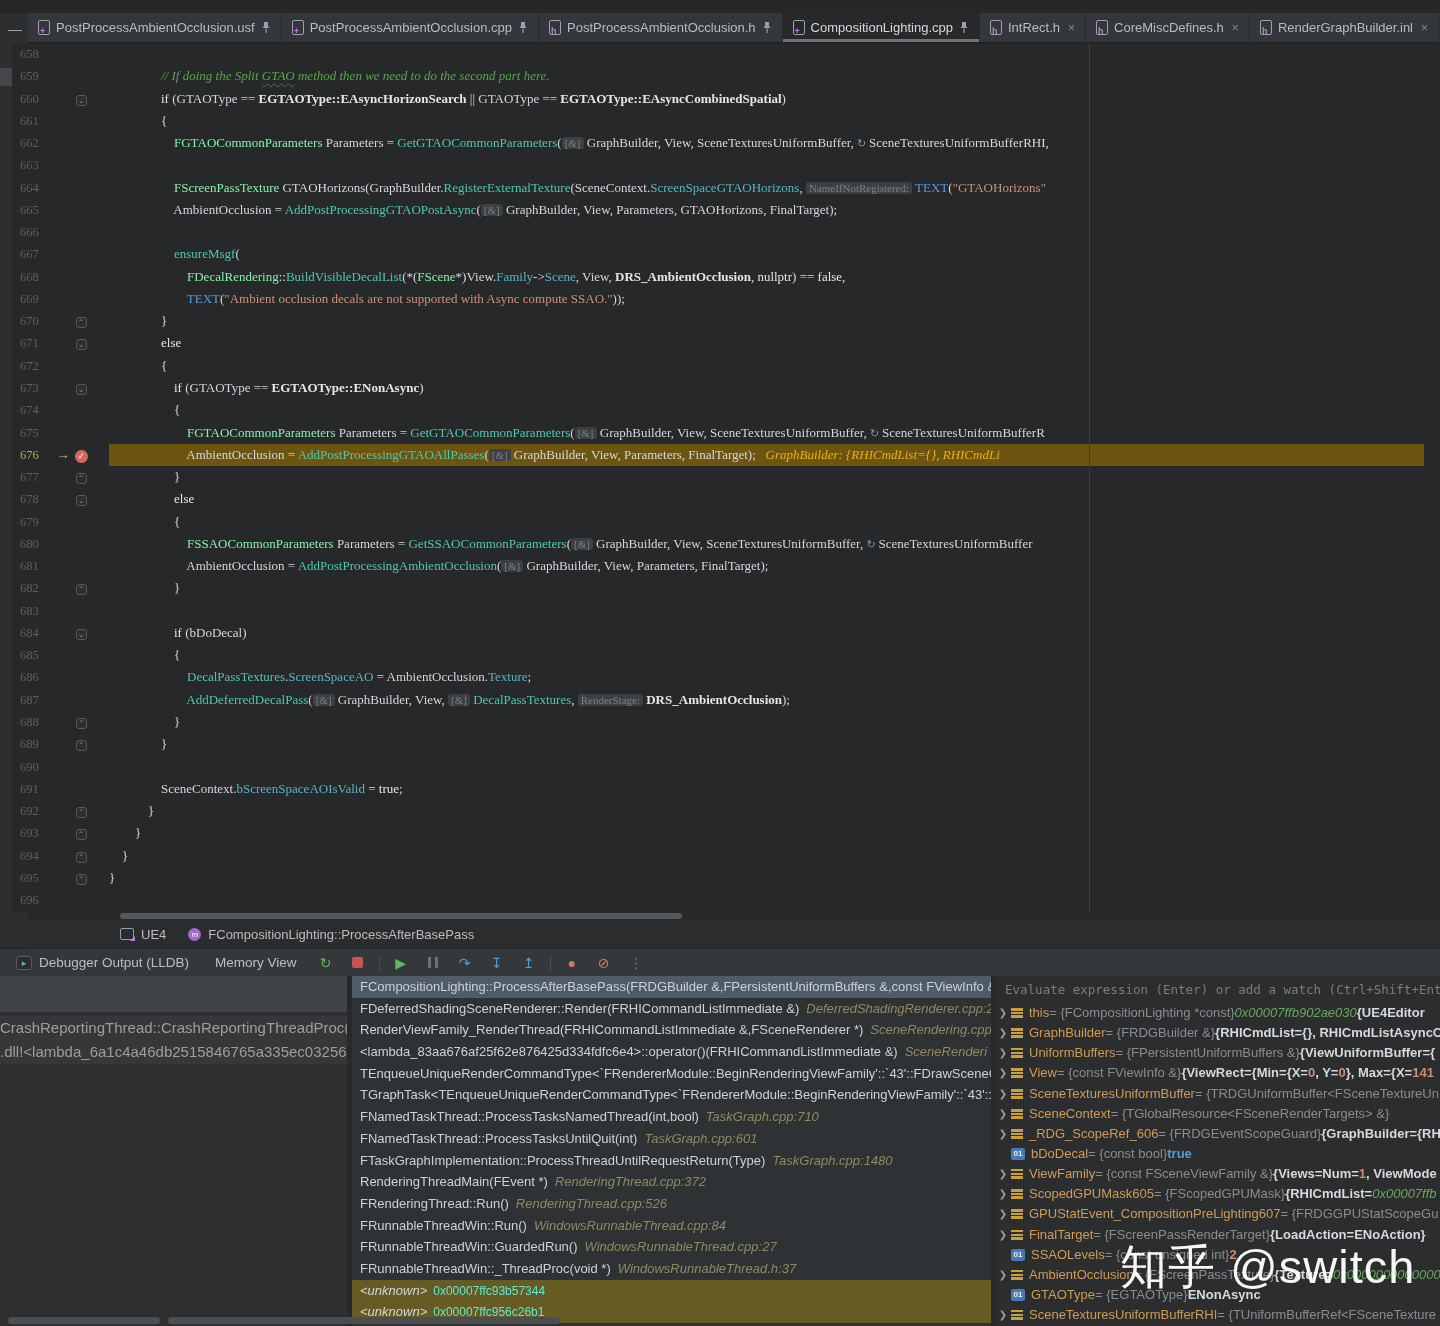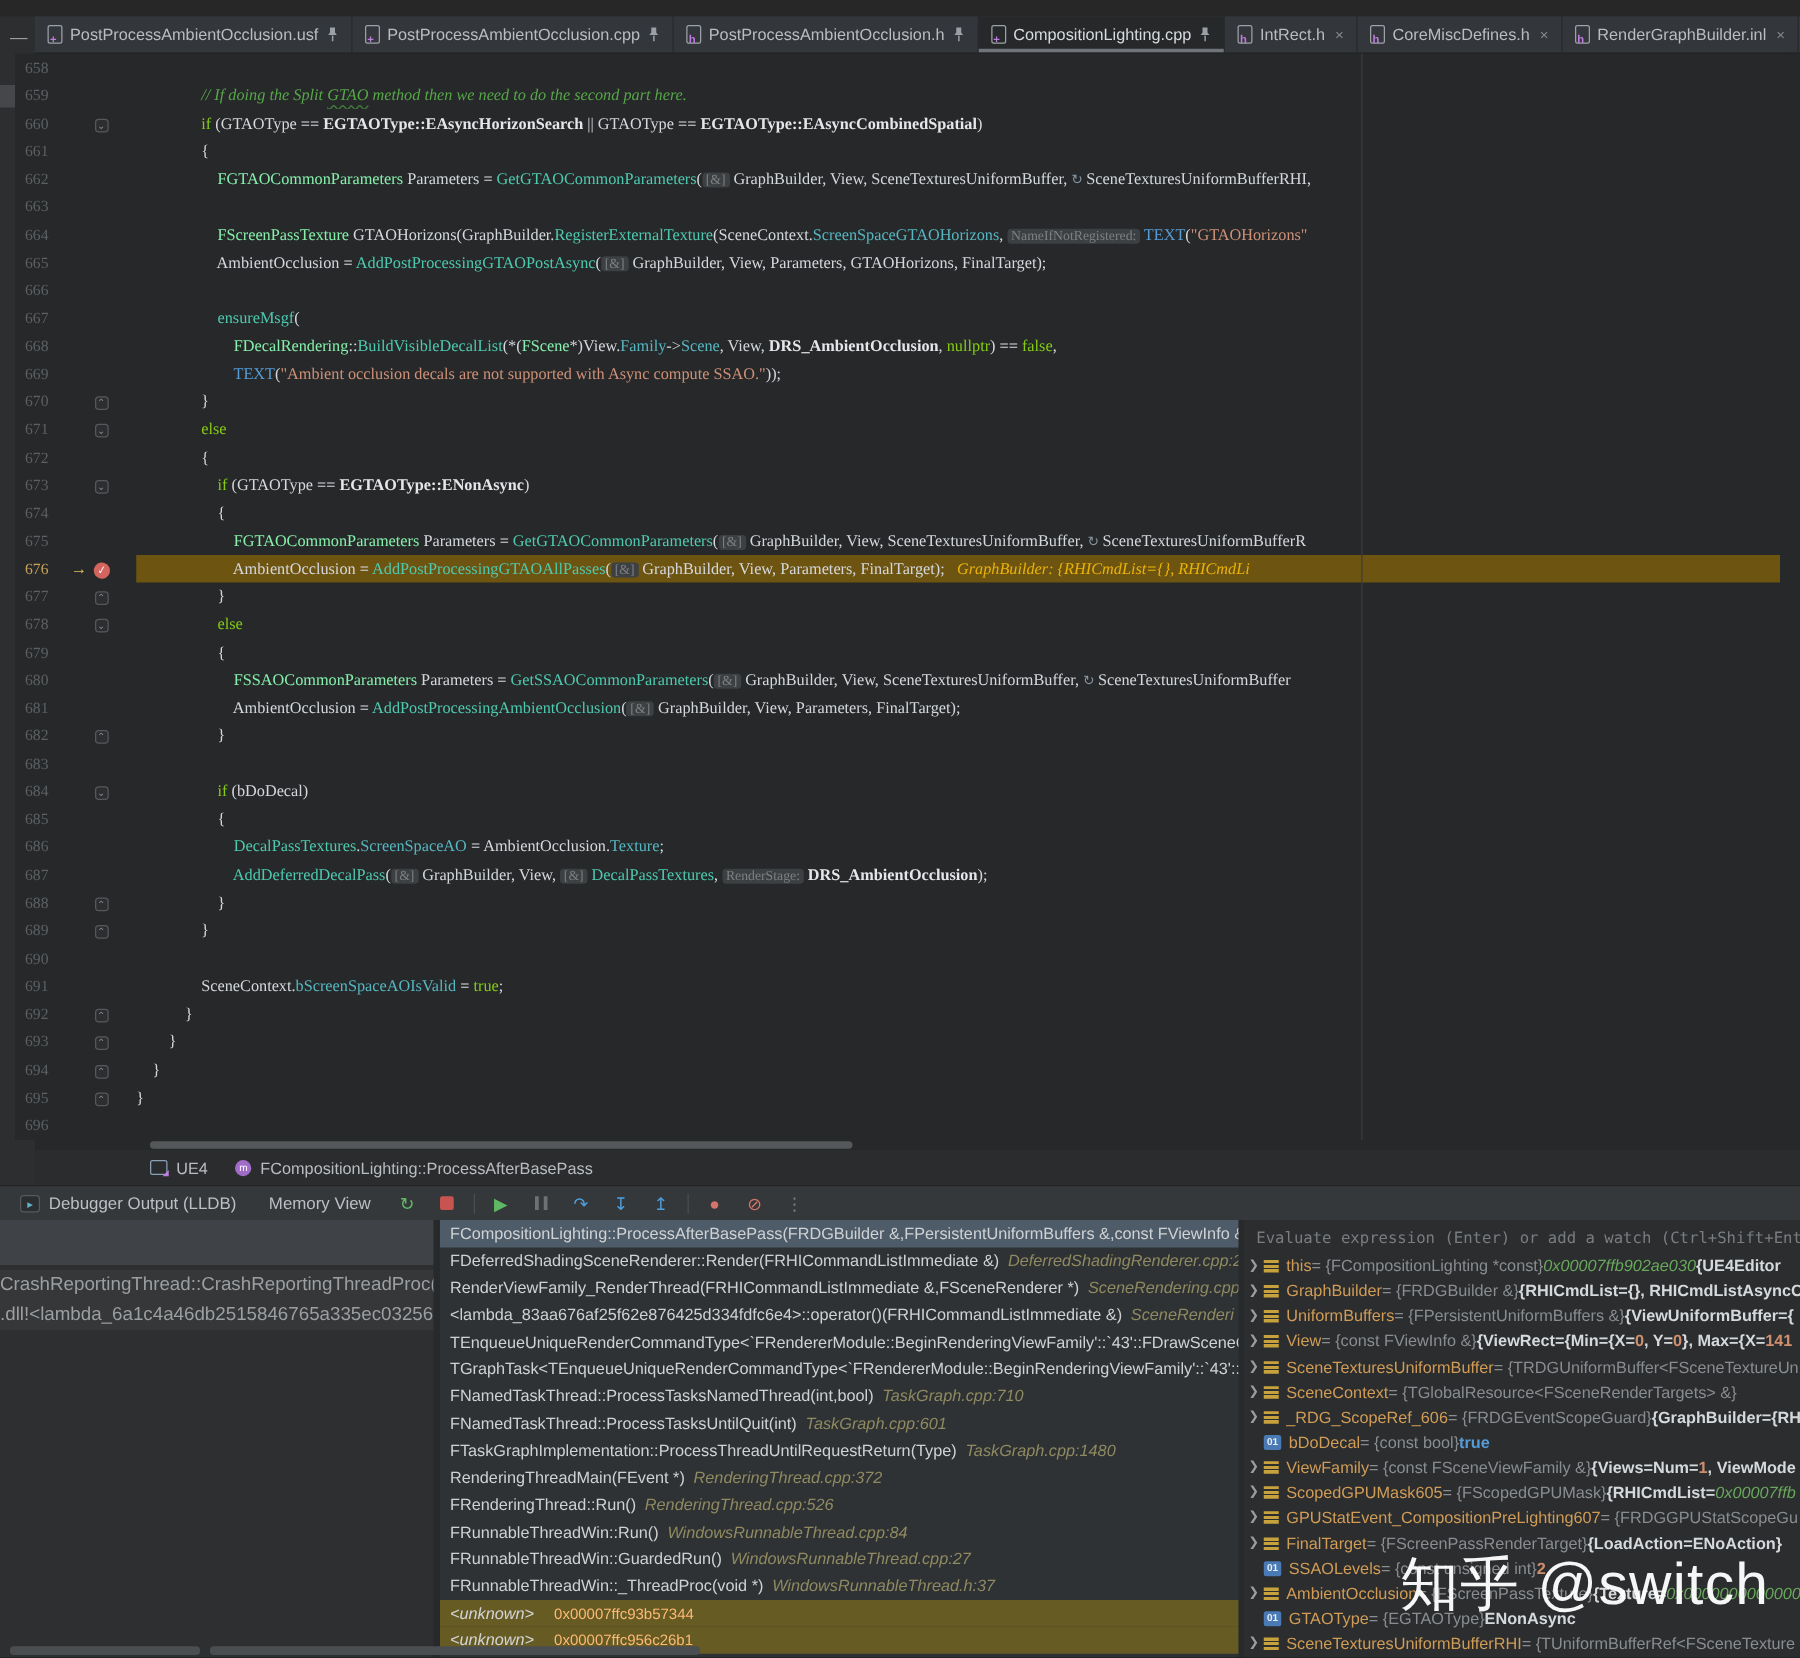--- a/index.html
+++ b/index.html
@@ -36,21 +36,21 @@
   .gut .fold { width:14px; text-align:center; }
   .foldbox { display:inline-block; width:11px; height:11px; border:1px solid #56595c; border-radius:3px;
              font-size:8px; line-height:9px; color:#85898d; text-align:center; background:#2c2e30; }
   .codepart { flex:1; overflow:hidden; }
   .line.exec .codepart { background:#6d5411; }
   .line.exec .num { color:#c9a35a; }
   .exec-arrow { color:#edbf63; font-weight:bold; font-size:13px; }
   .bpbadge { display:inline-block; width:13px; height:13px; border-radius:50%; background:#d4645e;
              color:#fff; font-size:9px; line-height:13px; text-align:center; transform:rotate(-8deg); }
   
-  .sp { color:#d4d7dc; } .sk { color:#84cc16; } .st { color:#86efac; } .sf { color:#4ec9b0; }
+  .sp { color:#d4d7dc; } .sk { color:#e5e5e5; } .st { color:#86efac; } .sf { color:#4ec9b0; }
   .ss { color:#ce9178; } .sc { color:#57a64a; font-style:italic; } .se { color:#e4e6e9; font-weight:bold; }
   .sm { color:#56b6c2; } .sb { color:#569cd6; }
   .sd { color:#eab308; font-style:italic; }
   .sh { background:#3d4042; color:#7c8083; border-radius:3px; padding:0 3px; font-size:11px; }
   .sr { color:#8797a5; font-size:11px; }
   .scu { color:#57a64a; font-style:italic; text-decoration:underline wavy #3f7a3a 1px; text-underline-offset:3px; }
 
   .hscroll { position:absolute; left:28px; top:912px; width:1412px; height:8px; background:#262829; }
   .hthumb { position:absolute; top:1px; height:6px; background:#55585a; border-radius:3px; }
 
@@ -84,21 +84,21 @@
   .threads .band { position:absolute; left:0; top:0; width:347px; height:36px; background:#3f4347; }
   .threads .trow { position:absolute; left:0; width:347px; height:24px; line-height:24px; background:#353739;
                    color:#9c9fa1; font-size:15px; white-space:nowrap; overflow:hidden; }
   .vdiv1 { position:absolute; left:347px; top:0; width:5px; height:350px; background:#27292a; }
   .frames { position:absolute; left:352px; top:0; width:639px; height:350px; background:#2f3234; overflow:hidden; }
   .frow { height:21.7px; line-height:21.7px; padding-left:8px; white-space:nowrap; overflow:hidden; color:#cfd2d4; }
   .frow .loc { color:#8f8a61; font-style:italic; margin-left:7px; }
   .frow.selected { background:#4e5b68; }
   .frow.unknown { background:#675b24; }
   .frow.unknown .uname { font-style:italic; color:#d3d5d7; }
-  .frow.unknown .uaddr { color:#fdba74; font-size:12px; margin-left:16px; }
+  .frow.unknown .uaddr { color:#5eead4; font-size:12px; margin-left:6px; }
   .vdiv2 { position:absolute; left:991px; top:0; width:4px; height:350px; background:#27292a; }
   .vars { position:absolute; left:995px; top:0; width:445px; height:350px; background:#2b2d2f; overflow:hidden; }
   .evalrow { height:27px; line-height:27px; padding-left:10px; color:#7a7d80;
              font-family:"DejaVu Sans Mono","Liberation Mono",monospace; font-size:12.5px; white-space:nowrap; overflow:hidden; }
   .vrow { height:20.15px; line-height:20.15px; display:flex; align-items:center; white-space:nowrap; overflow:hidden; }
   .vchev { width:16px; text-align:center; color:#9b9ea1; font-size:10px; flex:0 0 auto; }
   .vicon { flex:0 0 auto; margin-right:6px; }
   .icon-struct { display:inline-block; width:12px; height:10px;
       background:linear-gradient(#c7a23c 0 2.5px, #2b2d2f 2.5px 3.7px, #c7a23c 3.7px 6.2px, #2b2d2f 6.2px 7.4px, #c7a23c 7.4px 10px); }
   .icon-prim { display:inline-block; width:14px; height:12px; background:#4a7ab5; border-radius:2px;

